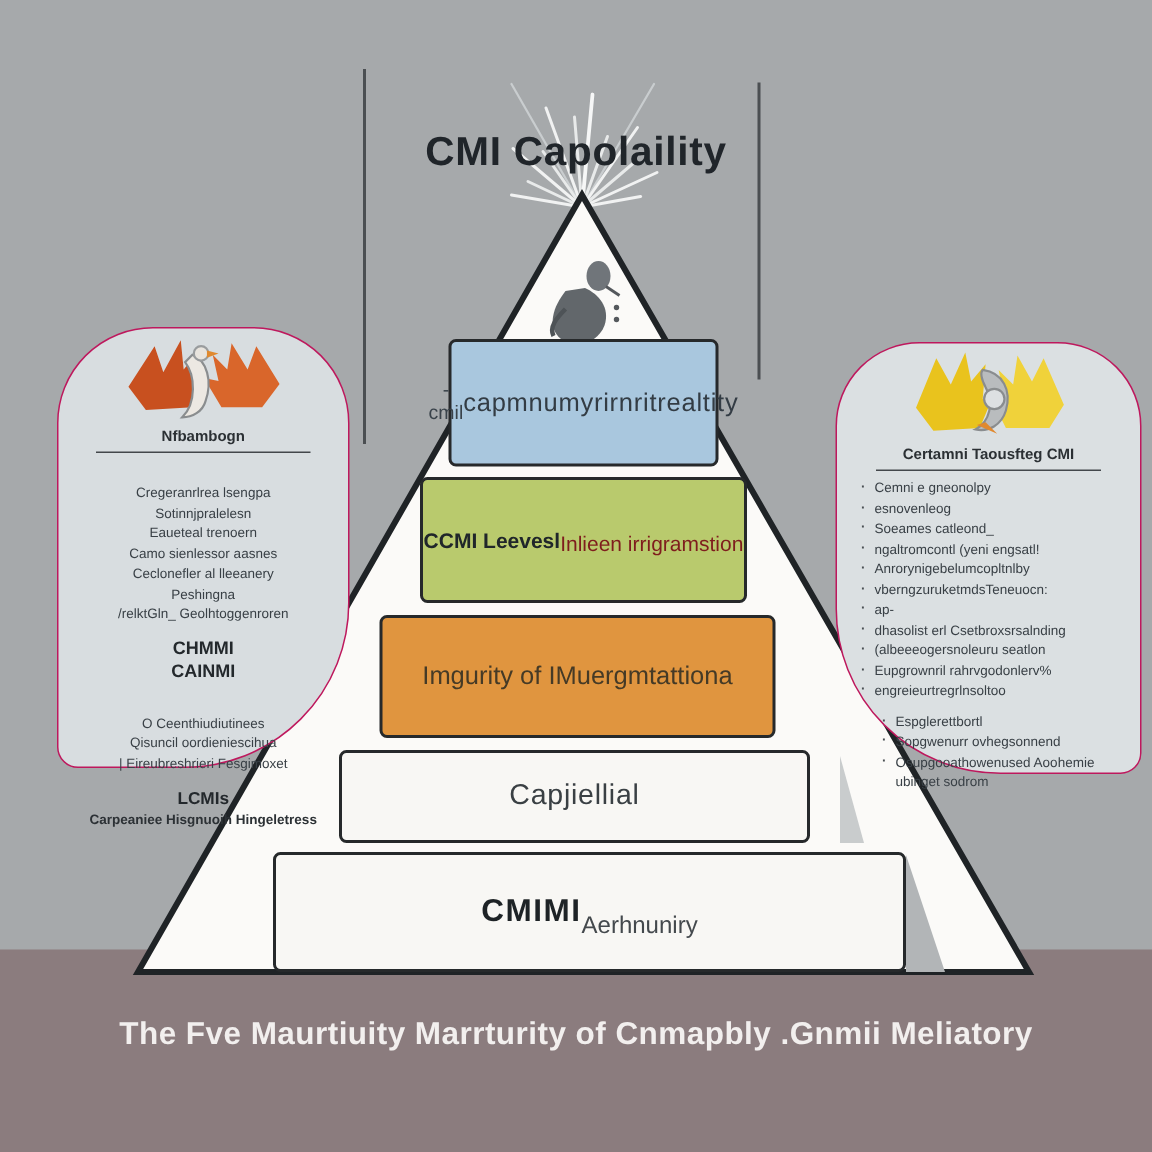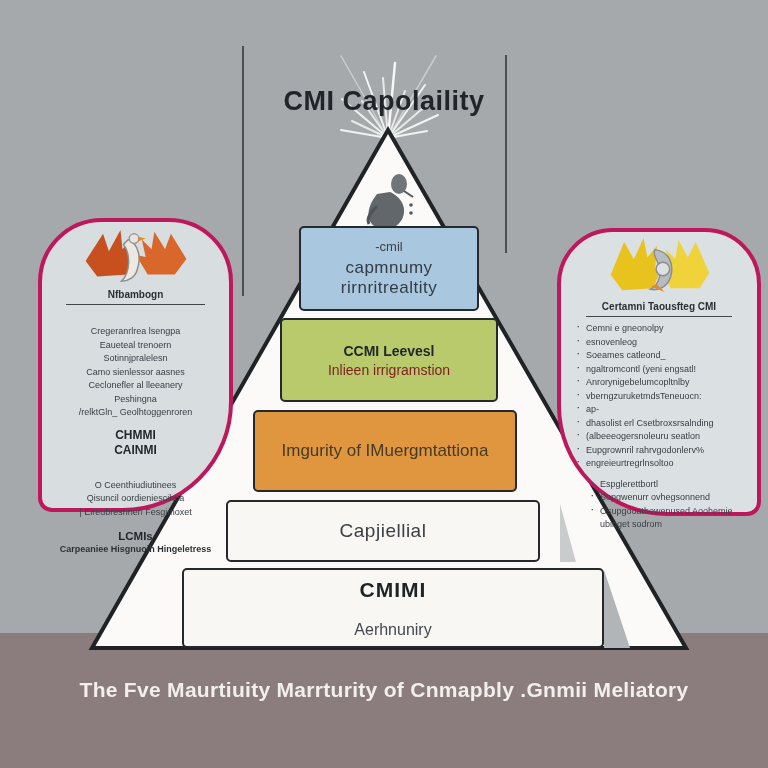--- a/index.html
+++ b/index.html
@@ -21,39 +21,39 @@
   #main-title{left:0;top:86px;width:768px;text-align:center;z-index:2;
     font-size:27px;font-weight:bold;color:#20252a;letter-spacing:.5px;}
   #caption{left:0;top:678px;width:768px;text-align:center;z-index:2;
     font-size:21px;font-weight:bold;color:#f2efee;letter-spacing:.3px;}
 
   
   #scene{left:0;top:0;width:768px;height:768px;z-index:1;}
 
   
   .block{z-index:3;border:2px solid #26292b;border-radius:5px;
-    display:flex;flex-direction:column;align-items:center;justify-content:center;
+    display:flex;flex-direction:row;align-items:center;justify-content:center;
     text-align:center;box-sizing:border-box;}
   #block-capability{left:299px;top:226px;width:180px;height:85px;}
   #block-capability .l1{font-size:13px;color:#39424a;margin-bottom:4px;}
   #block-capability .l2{font-size:17px;color:#333c44;letter-spacing:.5px;}
   #block-capability .l3{font-size:17px;color:#333c44;letter-spacing:.5px;}
   #block-levels{left:280px;top:318px;width:218px;height:84px;}
   #block-levels .t{font-size:14px;font-weight:bold;color:#20262a;}
   #block-levels .s{font-size:14px;color:#7f1d1d;margin-top:3px;}
   #block-integration{left:253px;top:410px;width:264px;height:82px;}
   #block-integration .t{font-size:17px;color:#453a26;}
   #block-capital{left:226px;top:500px;width:314px;height:62px;}
   #block-capital .t{font-size:19px;color:#3a4044;letter-spacing:.5px;}
   #block-base{left:182px;top:568px;width:422px;height:80px;}
   #block-base .t{font-size:21px;font-weight:bold;color:#1e2326;letter-spacing:1px;}
   #block-base .s{font-size:16px;color:#44494d;margin-top:19px;text-align:right;}
 
   
-  .panel{z-index:3;background:#d8dde0;border:4px solid #be185d;box-sizing:border-box;
+  .panel{z-index:3;background:#d8dde0;border:1px solid #be185d;box-sizing:border-box;
     color:#3a4045;}
   #left-panel{left:38px;top:218px;width:195px;height:294px;
     border-radius:64px 64px 110px 14px;text-align:center;padding-top:4px;}
   #right-panel{left:557px;top:228px;width:204px;height:288px;
     border-radius:56px 56px 14px 110px;background:#dbe0e2;padding-top:4px;}
   .panel .logo{display:block;margin:0 auto;}
   .panel-heading{font-size:10px;font-weight:bold;color:#2b3034;margin-top:1px;}
   .panel-rule{width:74%;border:0;border-top:1.5px solid #43474b;margin:4px auto 5px auto;}
   .tight-lines{font-size:9px;line-height:1.5;color:#394046;margin-top:20px;}
   .mini-head{font-size:12px;font-weight:bold;color:#23282c;line-height:1.3;}
@@ -139,22 +139,22 @@
     <path d="M8,36 L26,8 L32,26 L44,4 L46,24 L56,12 L54,32 L63,28 L52,50 L20,52 Z" fill="#c8501f"></path>
     <path d="M112,34 L96,8 L90,24 L79,6 L76,24 L66,14 L70,32 L60,30 L72,50 L100,50 Z" fill="#d9662b"></path>
     <path d="M52,14 C62,18 66,32 61,46 C59,53 52,57 45,57 C55,47 54,28 47,19 Z" fill="#ece8e2" stroke="#8a8d8f" stroke-width="1.5"></path>
     <circle cx="58" cy="13" r="5" fill="#e8e4de" stroke="#999c9e" stroke-width="1.5"></circle>
     <path d="M62,11 L70,13 L62,16 Z" fill="#e0892f"></path>
   </svg>
   <div class="panel-heading">Nfbambogn</div>
   <hr class="panel-rule">
   <div class="tight-lines">
     <div>Cregeranrlrea lsengpa</div>
+    <div>Sotinnjpralelesn</div>
     <div>Eaueteal trenoern</div>
-    <div>Sotinnjpralelesn</div>
     <div>Camo sienlessor aasnes</div>
     <div>Ceclonefler al lleeanery</div>
     <div>Peshingna</div>
     <div>/relktGln_ Geolhtoggenroren</div>
   </div>
   <div class="mini-head gap8">CHMMI</div>
   <div class="mini-head">CAINMI</div>
   <div class="tight-lines">
     <div>O Ceenthiudiutinees</div>
     <div>Qisuncil oordieniescihua</div>

